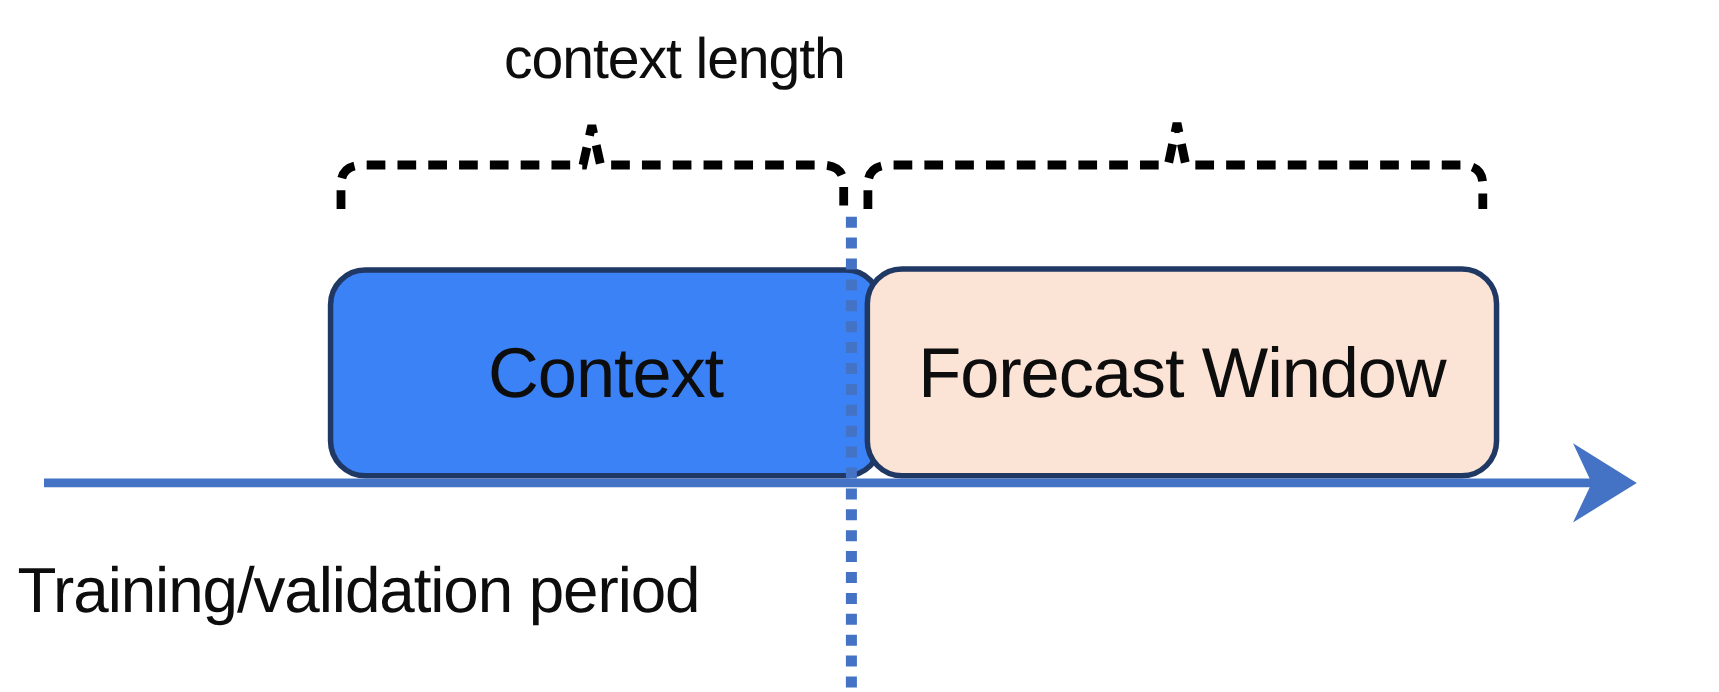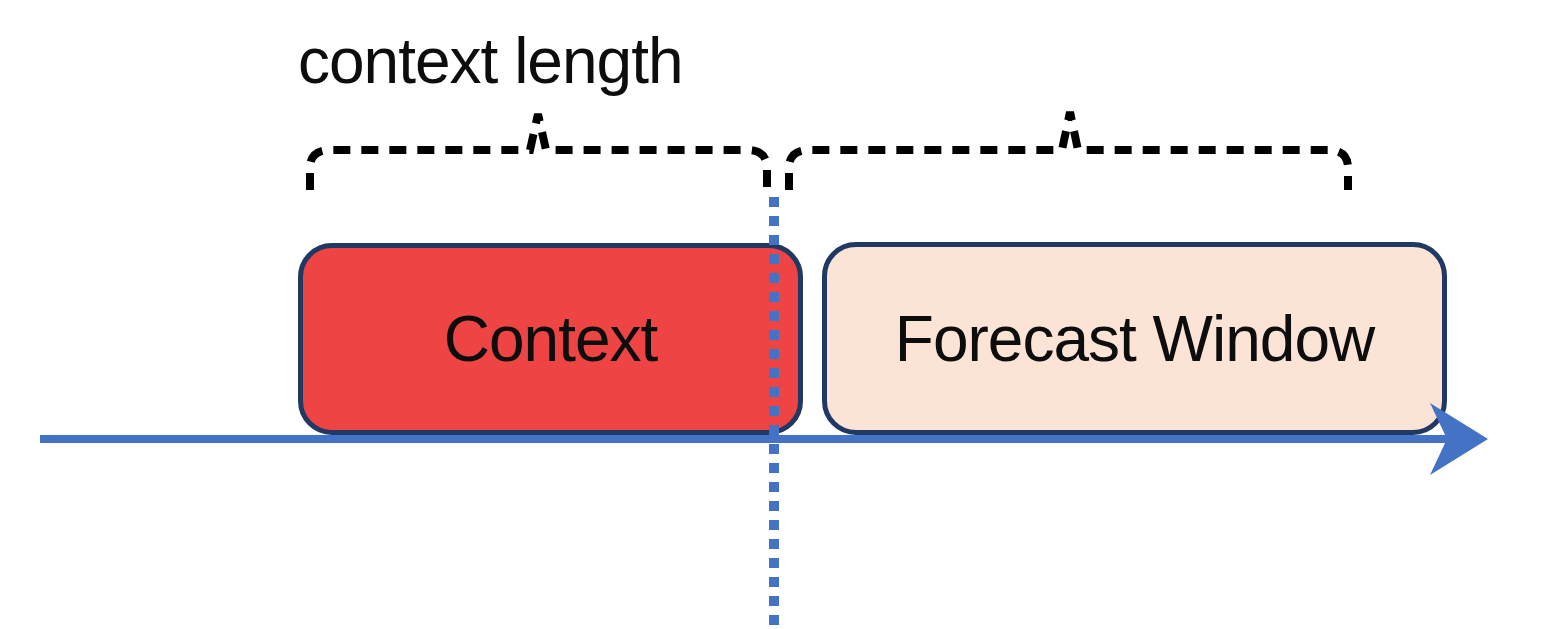--- a/index.html
+++ b/index.html
@@ -24,48 +24,47 @@
     pointer-events: none;
   }
   .label {
     position: absolute;
     white-space: nowrap;
     color: #0d0d0d;
     letter-spacing: -1px;
     z-index: 3;
   }
   .brace-label {
-    font-size: 64px;
-    text-align: left;
+    font-size: 52px;
+    text-align: right;
   }
   .node-box {
     position: absolute;
     box-sizing: border-box;
     border: 5px solid #203864;
     border-radius: 34px;
     display: flex;
     align-items: center;
     justify-content: center;
     z-index: 1;
   }
   .node-box .node-label {
     font-size: 64px;
     letter-spacing: -1px;
     color: #0d0d0d;
   }
   #context-box {
     left: 298px; top: 243px;
     width: 505px; height: 192px;
-    background: #ef4444;
+    background: #3b82f6;
   }
   #forecast-box {
     left: 786px; top: 242px;
-    width: 625px; height: 193px;
+    width: 577px; height: 193px;
     background: #fbe3d6;
-    margin-left: 36px;
   }
   #context-length-label {
     left: 298px; top: 24px; width: 470px;
   }
   #forecast-horizon-label {
     left: 786px; top: 24px; width: 490px;
   }
   #time-label {
     left: 1363px; top: 466px;
     font-size: 44px;
@@ -102,15 +101,16 @@
     <path d="M 789 190 L 789 168 Q 789 150 809 150 L 1062 150 L 1070 112 L 1078 150 L 1328 150 Q 1348 150 1348 168 L 1348 190" fill="none" stroke="#000000" stroke-width="8" stroke-dasharray="17 11"></path>
 
     <line x1="774" y1="197" x2="774" y2="629" stroke="#4472c4" stroke-width="10" stroke-dasharray="10 9"></line>
 
     <line x1="40" y1="439" x2="1450" y2="439" stroke="#4472c4" stroke-width="8"></line>
 
     <polygon points="1430,403 1488,439 1430,475 1447,439" fill="#4472c4"></polygon>
   </svg>
 
 
+  <div class="label" id="training-period-label">Training/validation period</div>
 
 
 </div>
 
 </body></html>

